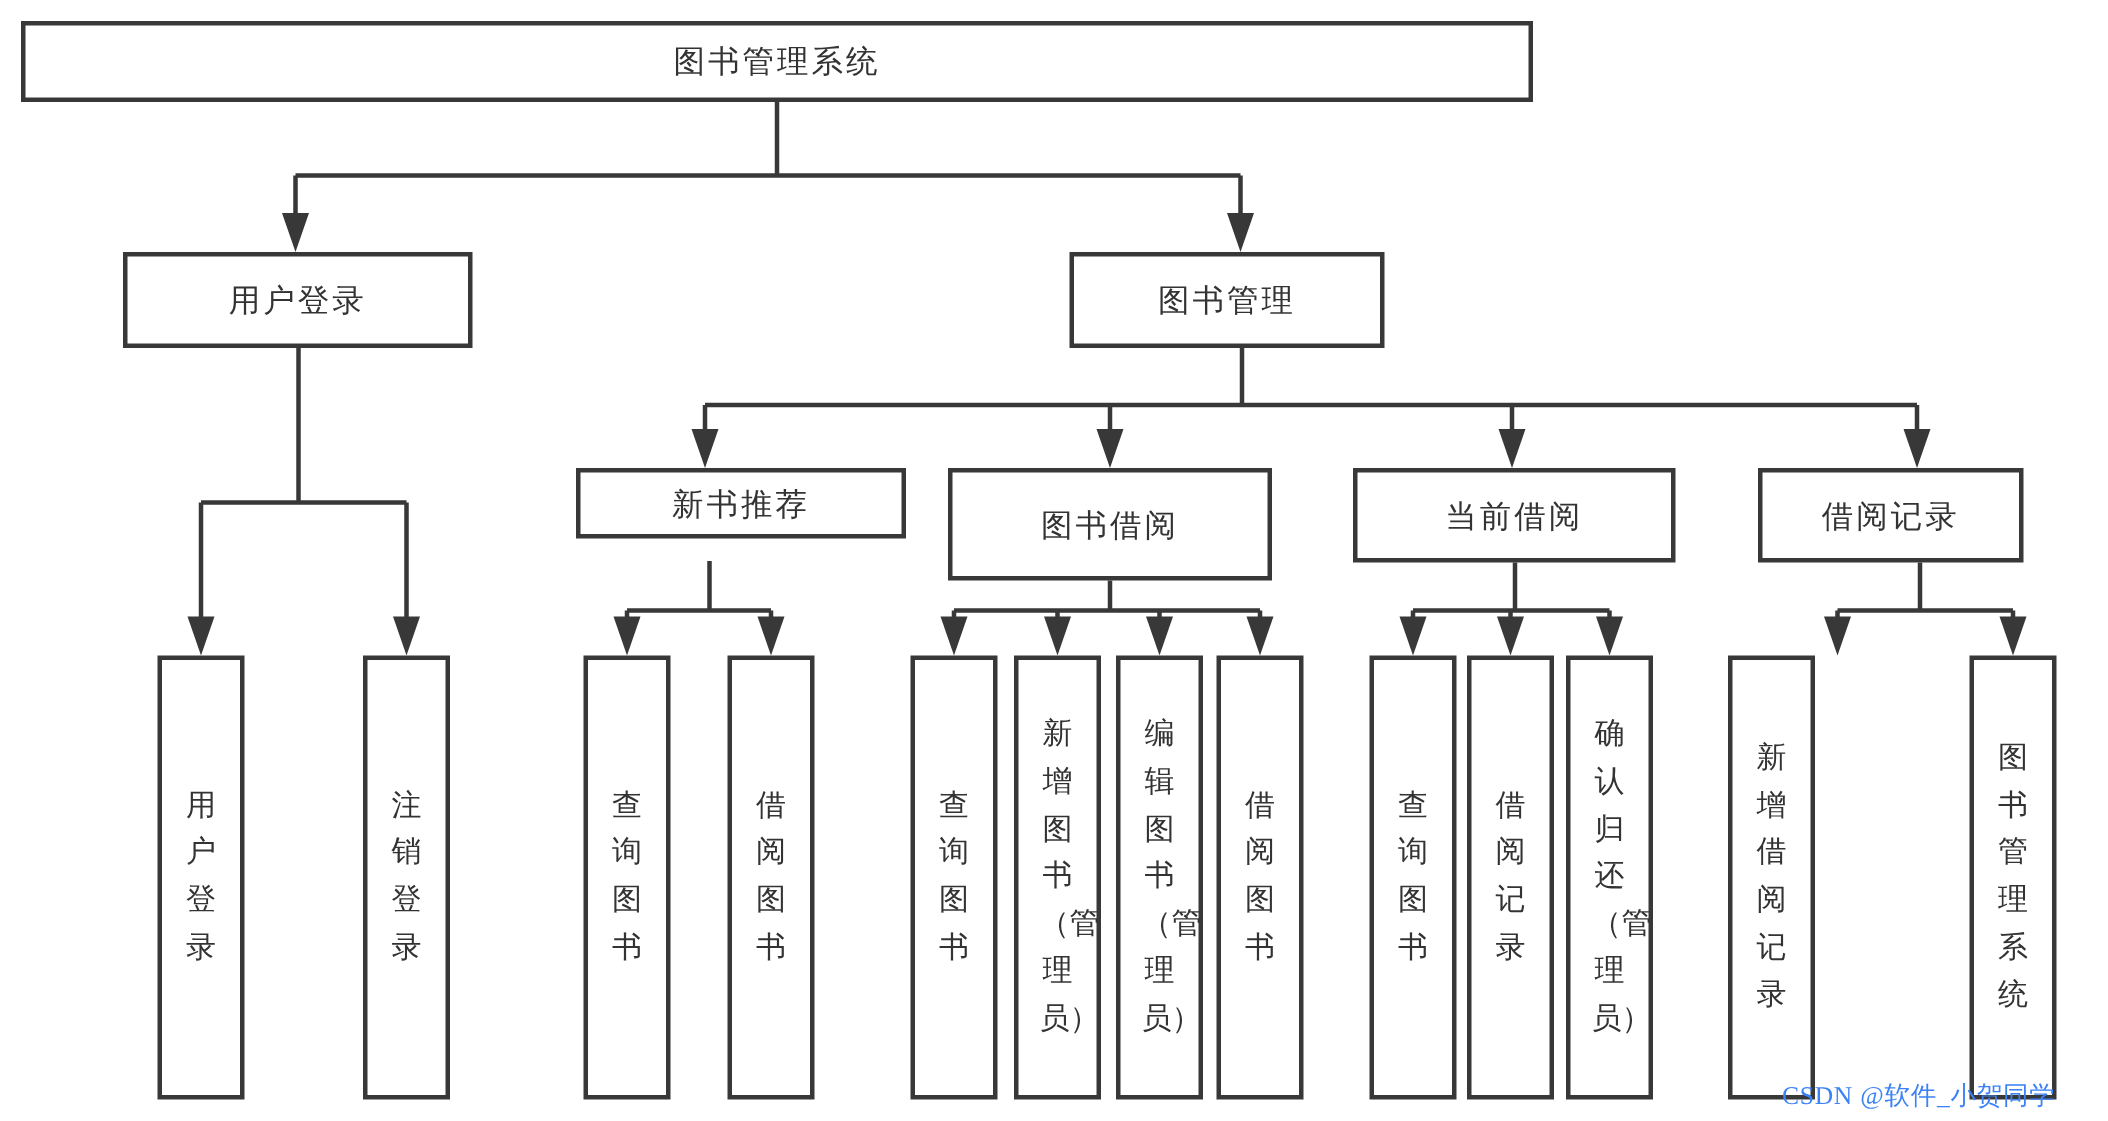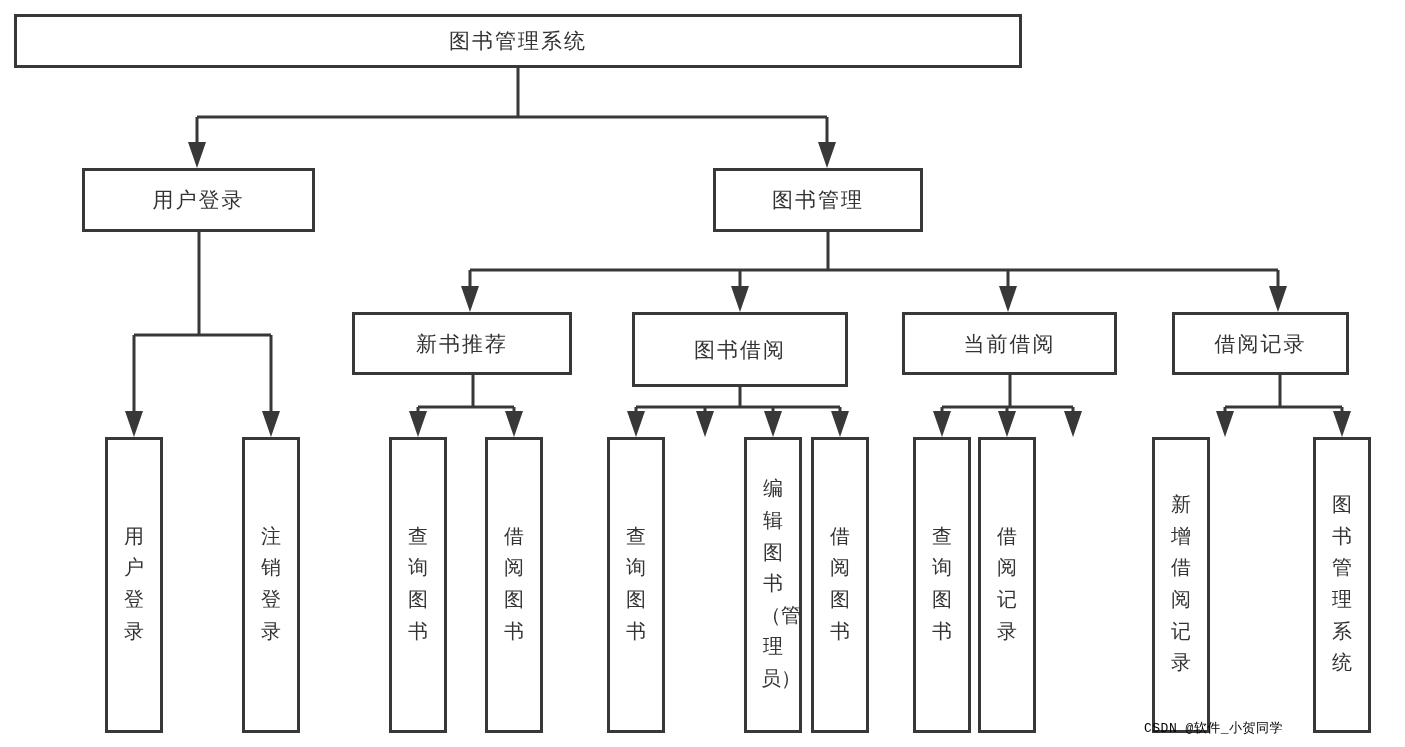--- a/index.html
+++ b/index.html
@@ -1,35 +1,35 @@
 <!DOCTYPE html>
 <html><head>
 <meta charset="utf-8">
 <style>
   html,body{margin:0;padding:0;background:#ffffff;}
   .canvas{
     position:relative;width:1405px;height:747px;background:#ffffff;
-    font-family:Liberation Mono, monospace;color:#333333;
+    font-family:Liberation Serif, serif;color:#333333;
     overflow:hidden;
   }
   .connectors{position:absolute;left:0;top:0;z-index:1;}
   .node{
     position:absolute;background:#ffffff;border:3px solid #383838;
     box-sizing:border-box;display:flex;align-items:center;justify-content:center;
     z-index:2;
   }
   .hlabel{font-size:21px;letter-spacing:2px;white-space:nowrap;}
   .leaf{width:58px;height:296px;}
   .vlabel{
     display:block;width:24px;font-size:20px;line-height:1.58;
     word-break:break-all;text-align:center;
   }
   .watermark{
-    position:absolute;top:719px;left:1144px;z-index:6;
-    font-size:13px;color:#000000;white-space:nowrap;letter-spacing:0.5px;
+    position:absolute;top:719px;left:1188px;z-index:6;
+    font-size:17px;color:#3b82f6;white-space:nowrap;letter-spacing:0.5px;
   }
 </style>
 </head>
 <body>
 
 <div class="canvas">
 
   <svg class="connectors" width="1405" height="747">
     <g stroke="#383838" stroke-width="3" fill="none">
       <path d="M518,66 V117 M197,117 H827 M197,117 V148 M827,117 V148"></path>
@@ -67,21 +67,21 @@
     <span class="hlabel">图书管理系统</span>
   </div>
 
   <div class="node" style="left:82px;top:168px;width:233px;height:64px">
     <span class="hlabel">用户登录</span>
   </div>
   <div class="node" style="left:713px;top:168px;width:210px;height:64px">
     <span class="hlabel">图书管理</span>
   </div>
 
-  <div class="node" style="left:352px;top:312px;width:220px;height:63px">
+  <div class="node" style="left:384px;top:312px;width:220px;height:47px">
     <span class="hlabel">新书推荐</span>
   </div>
   <div class="node" style="left:632px;top:312px;width:216px;height:75px">
     <span class="hlabel">图书借阅</span>
   </div>
   <div class="node" style="left:902px;top:312px;width:215px;height:63px">
     <span class="hlabel">当前借阅</span>
   </div>
   <div class="node" style="left:1172px;top:312px;width:177px;height:63px">
     <span class="hlabel">借阅记录</span>
@@ -95,32 +95,38 @@
   </div>
   <div class="node leaf" style="left:389px;top:437px">
     <span class="vlabel">查询图书</span>
   </div>
   <div class="node leaf" style="left:485px;top:437px">
     <span class="vlabel">借阅图书</span>
   </div>
   <div class="node leaf" style="left:607px;top:437px">
     <span class="vlabel">查询图书</span>
   </div>
+  <div class="node leaf" style="left:676px;top:437px">
+    <span class="vlabel">新增图书（管理员）</span>
+  </div>
   <div class="node leaf" style="left:744px;top:437px">
     <span class="vlabel">编辑图书（管理员）</span>
   </div>
   <div class="node leaf" style="left:811px;top:437px">
     <span class="vlabel">借阅图书</span>
   </div>
   <div class="node leaf" style="left:913px;top:437px">
     <span class="vlabel">查询图书</span>
   </div>
   <div class="node leaf" style="left:978px;top:437px">
     <span class="vlabel">借阅记录</span>
   </div>
+  <div class="node leaf" style="left:1044px;top:437px">
+    <span class="vlabel">确认归还（管理员）</span>
+  </div>
   <div class="node leaf" style="left:1152px;top:437px">
     <span class="vlabel">新增借阅记录</span>
   </div>
   <div class="node leaf" style="left:1313px;top:437px">
     <span class="vlabel">图书管理系统</span>
   </div>
 
   <div class="watermark">CSDN @软件_小贺同学</div>
 </div>
 

